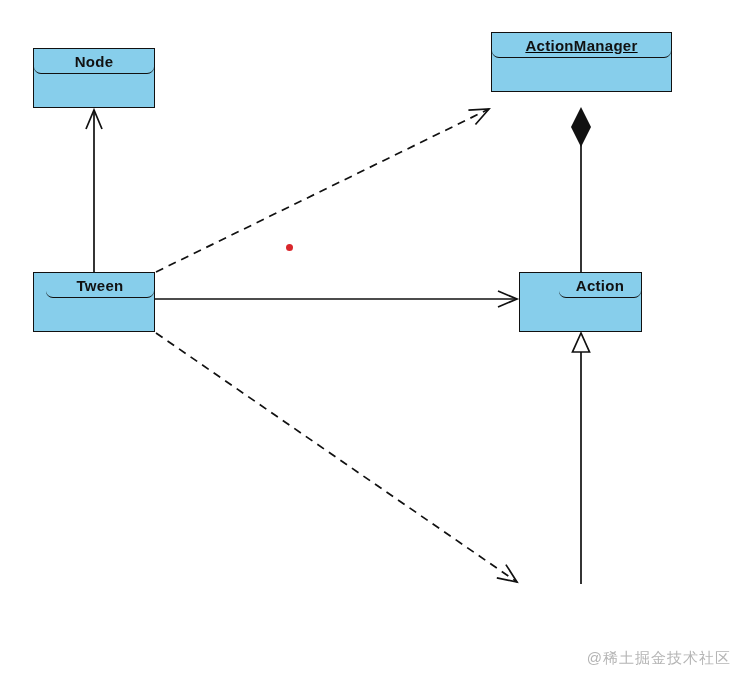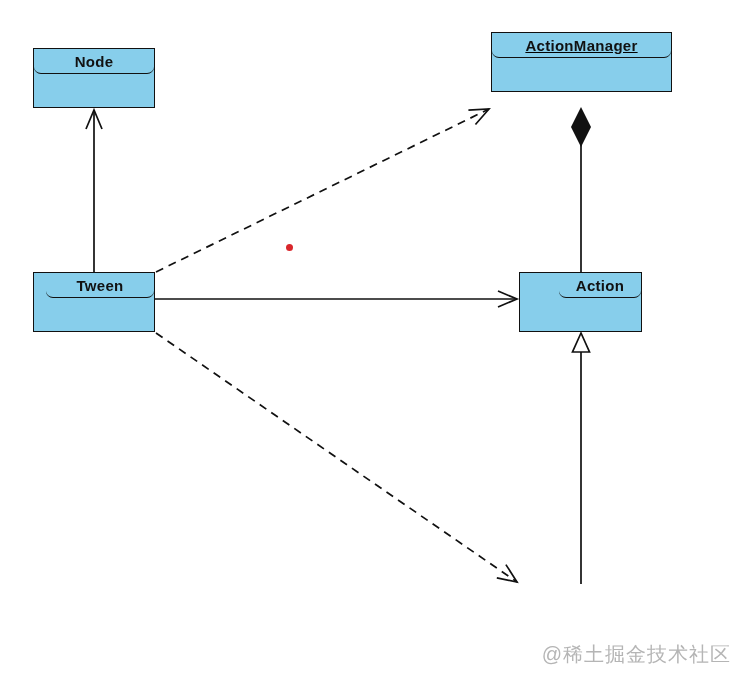--- a/index.html
+++ b/index.html
@@ -56,21 +56,21 @@
     top: 244px;
     width: 7px;
     height: 7px;
     border-radius: 50%;
     background: #D9262B;
   }
   .watermark {
     position: absolute;
     right: 17px;
     bottom: 16px;
-    font-size: 20px;
+    font-size: 15px;
     color: #B5B5B5;
     letter-spacing: 1px;
     user-select: none;
   }
 </style>
 </head>
 <body>
 
 <div class="canvas">
 

